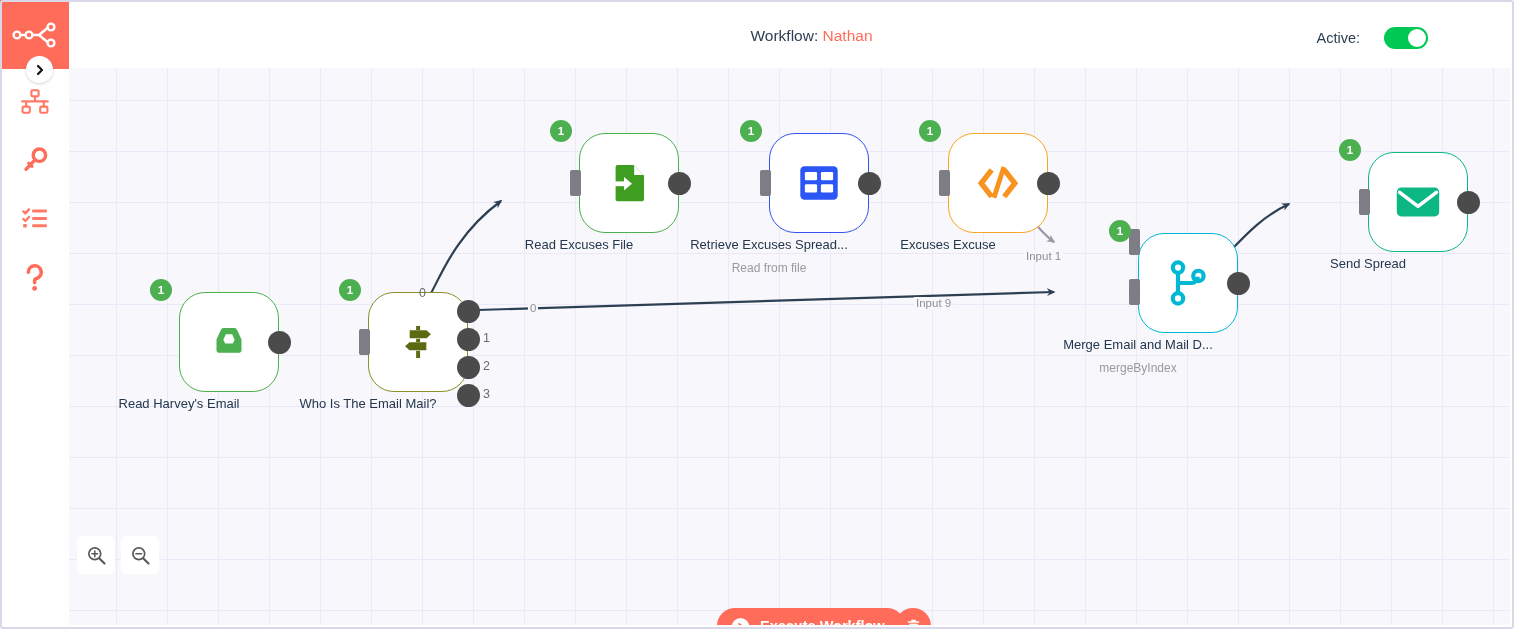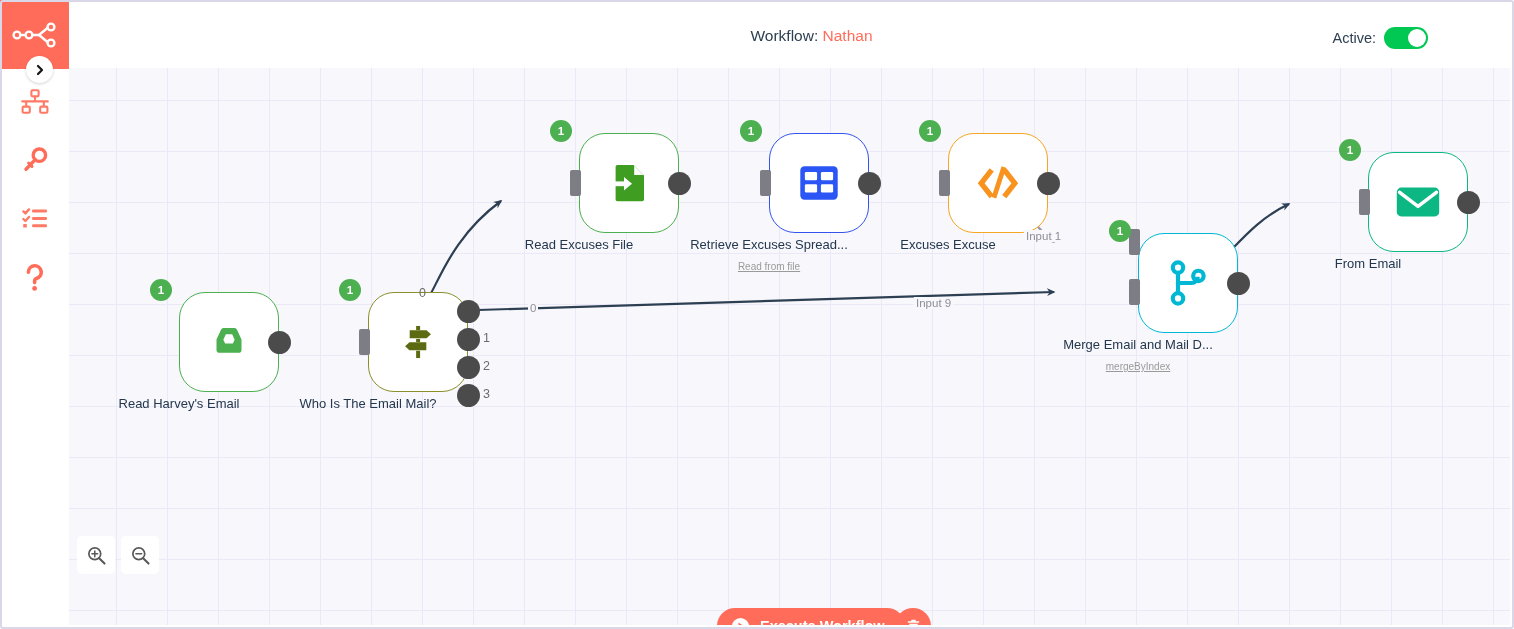--- a/index.html
+++ b/index.html
@@ -52,21 +52,21 @@
     z-index: 30;
   }
   #wf-title {
     position: absolute; left: 0; right: 0; top: 27px;
     text-align: center;
     font-size: 15.5px; color: #2c3e50; margin-left: 40px;
   }
   #wf-title .wf-name { color: #ff6d5a; }
   #active-wrap {
     position: absolute; right: 86px; top: 27px;
-    display: flex; align-items: center; gap: 8px;
+    display: flex; align-items: center; gap: 24px;
   }
   #active-label { font-size: 14.5px; color: #2c3e50; }
   #active-toggle {
     width: 44px; height: 22px; border-radius: 11px;
     background: #00c853; position: relative; cursor: pointer;
   }
   #active-toggle::after {
     content: ""; position: absolute; right: 2px; top: 2px;
     width: 18px; height: 18px; border-radius: 50%; background: #fff;
   }
@@ -114,23 +114,22 @@
     position: absolute; top: 104px; left: 50%;
     transform: translateX(-50%);
     white-space: nowrap;
     font-size: 13px; color: #23374d;
     text-align: right;
   }
   .node-sub {
     position: absolute; top: 128px; left: 50%;
     transform: translateX(-50%);
     white-space: nowrap;
-    font-size: 10px; color: #9a9a9a;
+    font-size: 12px; color: #9a9a9a;
     text-align: center;
-    text-decoration: underline;
   }
   .out-dot {
     position: absolute;
     width: 23px; height: 23px; border-radius: 50%;
     background: #4b4b4b; cursor: pointer; z-index: 4;
   }
   .in-port {
     position: absolute;
     width: 11px; height: 26px; border-radius: 2px;
     background: #7d7d85; cursor: pointer; z-index: 4;
@@ -198,21 +197,21 @@
 
       <path d="M 743,116 L 800,116" stroke="#2d3f52" stroke-width="2.2" fill="none" marker-end="url(#arrow)"></path>
 
       <path d="M 922,116 C 952,128 962,158 985,174" stroke="#9a9aa2" stroke-width="2.2" fill="none" marker-end="url(#arrow-grey)"></path>
 
       <path d="M 1112,216 C 1150,212 1168,160 1220,136" stroke="#2d3f52" stroke-width="2.2" fill="none" marker-end="url(#arrow)"></path>
     </svg>
 
     <span class="port-label" style="left:350px; top:218px;">0</span>
     <span class="edge-label" style="left:459px; top:234px;">0</span>
-    <span class="edge-label" style="left:955px; top:162px;">Input 1</span>
+    <span class="edge-label" style="left:955px; top:182px;">Input 1</span>
     <span class="edge-label" style="left:845px; top:229px;">Input 9</span>
 
     <div class="node" style="left:110px; top:224px;">
       <div class="node-box" style="border-color:#4caf50;">
         <svg width="52" height="40" viewBox="0 0 24 24">
           <path fill="#4caf50" d="M4.5 10.5 L7.2 4.6 A1.6 1.6 0 0 1 8.7 3.6 h6.6 a1.6 1.6 0 0 1 1.5 1 l2.7 5.9 v6.3 a1.7 1.7 0 0 1 -1.7 1.7 H6.2 a1.7 1.7 0 0 1 -1.7 -1.7 z M8.6 10.6 h6.8 l-1.5 -3.2 h-3.8 z M4.6 10.6 h4 l1.1 2.3 h4.6 l1.1 -2.3 h4"></path>
         </svg>
       </div>
       <div class="badge">1</div>
       <div class="out-dot" style="left:89px; top:39px;"></div>
@@ -308,21 +307,21 @@
     <div class="node" style="left:1299px; top:84px;">
       <div class="node-box" style="border-color:#0bb783;">
         <svg width="52" height="40" viewBox="0 0 26 20">
           <rect x="2.4" y="2.8" width="21.2" height="14.4" rx="2.2" fill="#0cb783"></rect>
           <path d="M3.8 5.2 L13.0 12.2 L22.2 5.2" fill="none" stroke="#ffffff" stroke-width="1.8" stroke-linecap="round" stroke-linejoin="round"></path>
         </svg>
       </div>
       <div class="badge">1</div>
       <div class="in-port" style="left:-9px; top:37px;"></div>
       <div class="out-dot" style="left:89px; top:39px;"></div>
-      <div class="node-title">From Email</div>
+      <div class="node-title">Send Spread</div>
     </div>
 
     <div class="zoom-btn" style="left:8px; top:468px;">
       <svg width="21" height="21" viewBox="0 0 22 22">
         <circle cx="9.2" cy="9.2" r="6.2" fill="none" stroke="#595959" stroke-width="1.8"></circle>
         <path d="M13.8 13.8 L19.4 19.4" stroke="#595959" stroke-width="2.2" stroke-linecap="round"></path>
         <path d="M9.2 6.2 V12.2 M6.2 9.2 H12.2" stroke="#595959" stroke-width="1.6" stroke-linecap="round"></path>
       </svg>
     </div>
     <div class="zoom-btn" style="left:52px; top:468px;">

